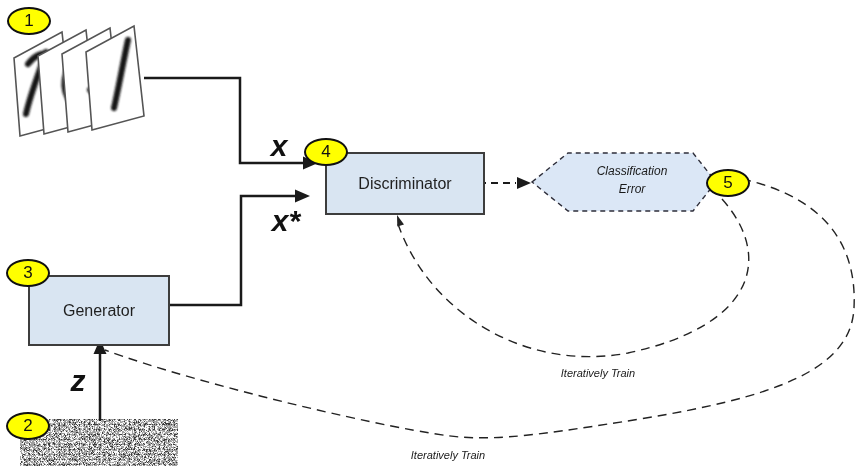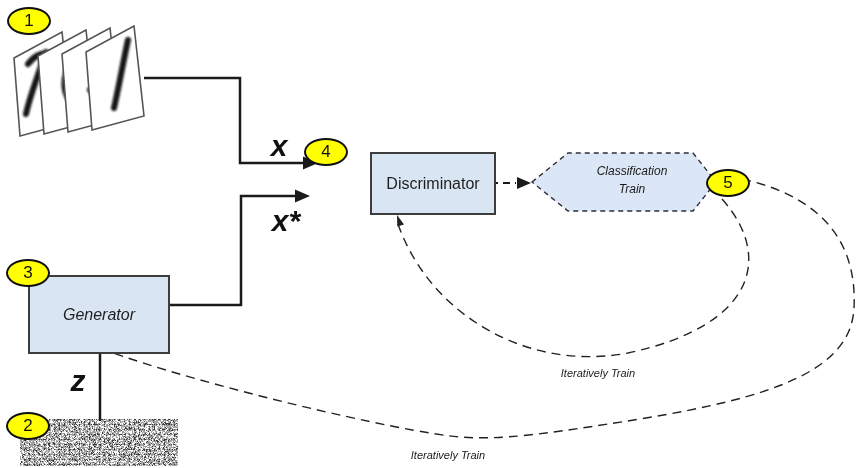--- a/index.html
+++ b/index.html
@@ -12,22 +12,22 @@
   }
   .stage svg.wires{position:absolute;left:0;top:0;}
   .node{
     position:absolute;
     background:#d9e5f2;
     border:2px solid #3d3d3d;
     box-sizing:border-box;
     display:flex;align-items:center;justify-content:center;
     font-size:16px;color:#1f1f1f;
   }
-  .node-discriminator{left:325px;top:152px;width:126px;height:63px;margin-left:45px;}
-  .node-generator{left:28px;top:275px;width:142px;height:79px;font-style:italic;}
+  .node-discriminator{left:325px;top:152px;width:160px;height:63px;}
+  .node-generator{left:28px;top:275px;width:142px;height:71px;}
   .badge{
     position:absolute;
     width:44px;height:28px;
     background:#ffff00;
     border:2px solid #111;
     border-radius:50%;
     box-sizing:border-box;
     display:flex;align-items:center;justify-content:center;
     font-size:17px;color:#111;
     z-index:5;
@@ -123,21 +123,21 @@
 
   <div class="node node-discriminator">
     <span>Discriminator</span>
   </div>
   <div class="node node-generator">
     <span>Generator</span>
   </div>
 
   <div class="hex-label">
     <div>Classification</div>
-    <div>Train</div>
+    <div>Error</div>
   </div>
 
   <div class="badge badge-1">
     <span>1</span>
   </div>
   <div class="badge badge-2">
     <span>2</span>
   </div>
   <div class="badge badge-3">
     <span>3</span>

